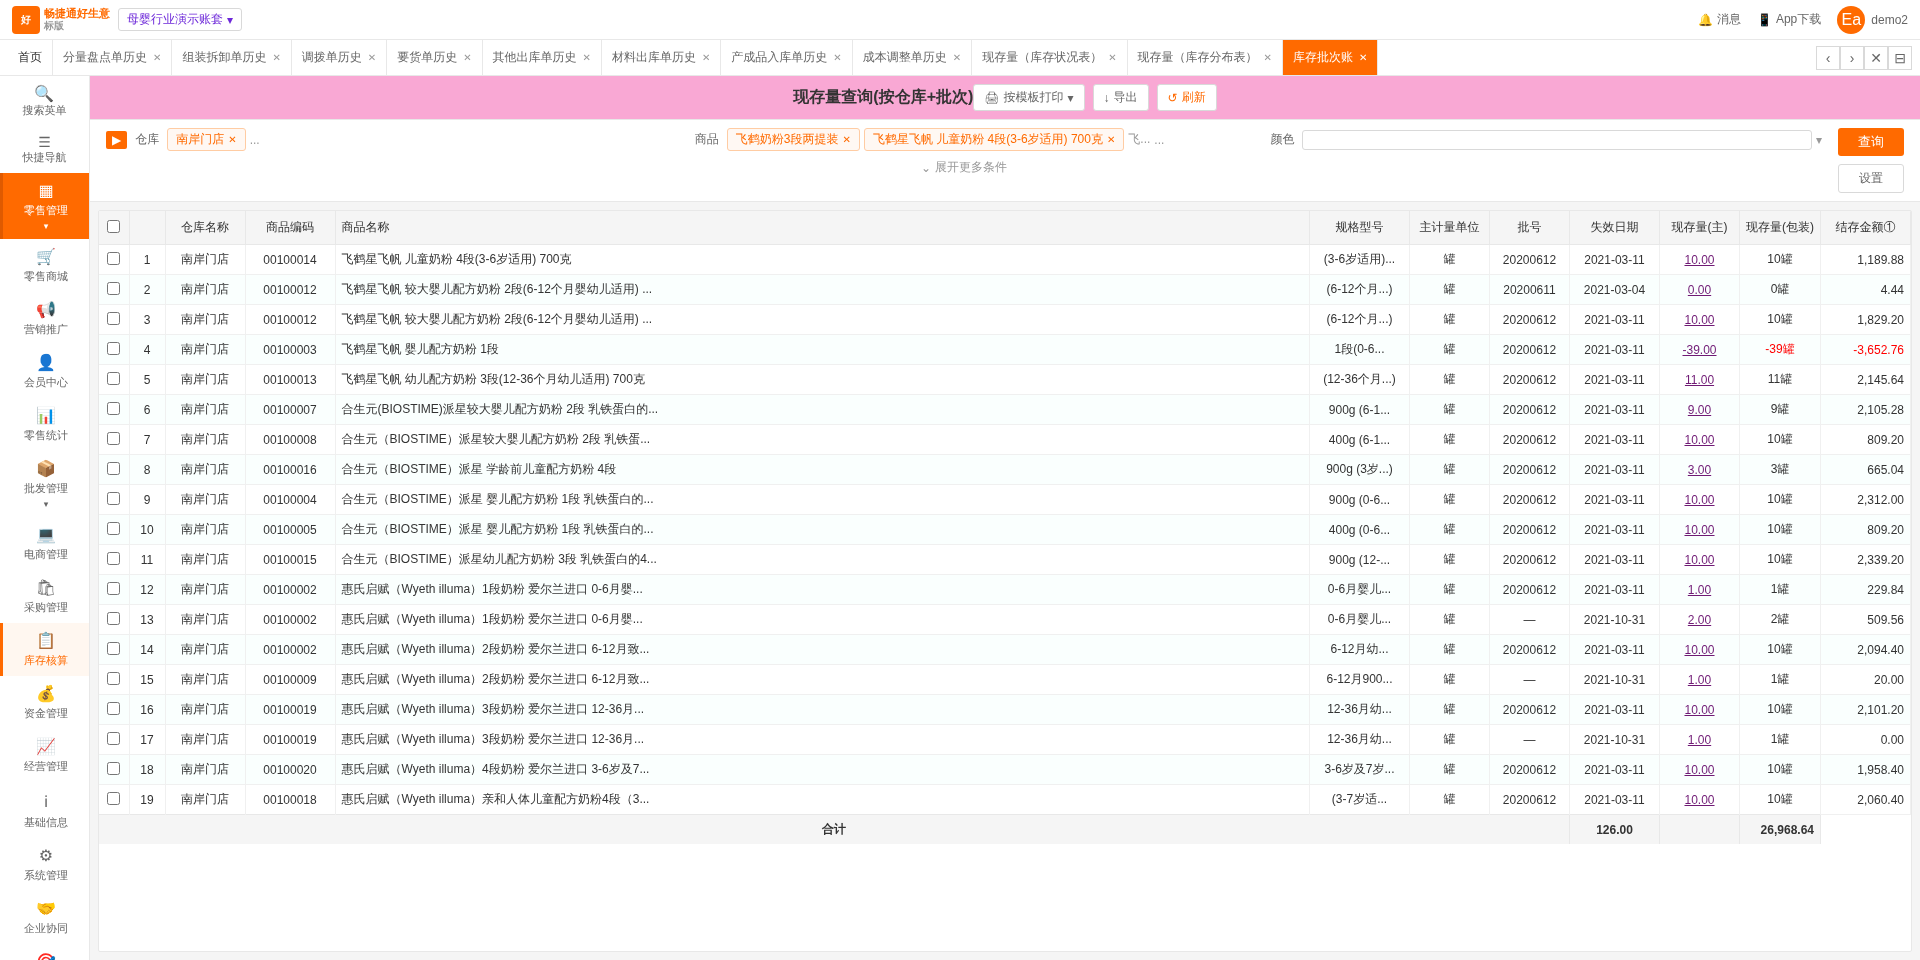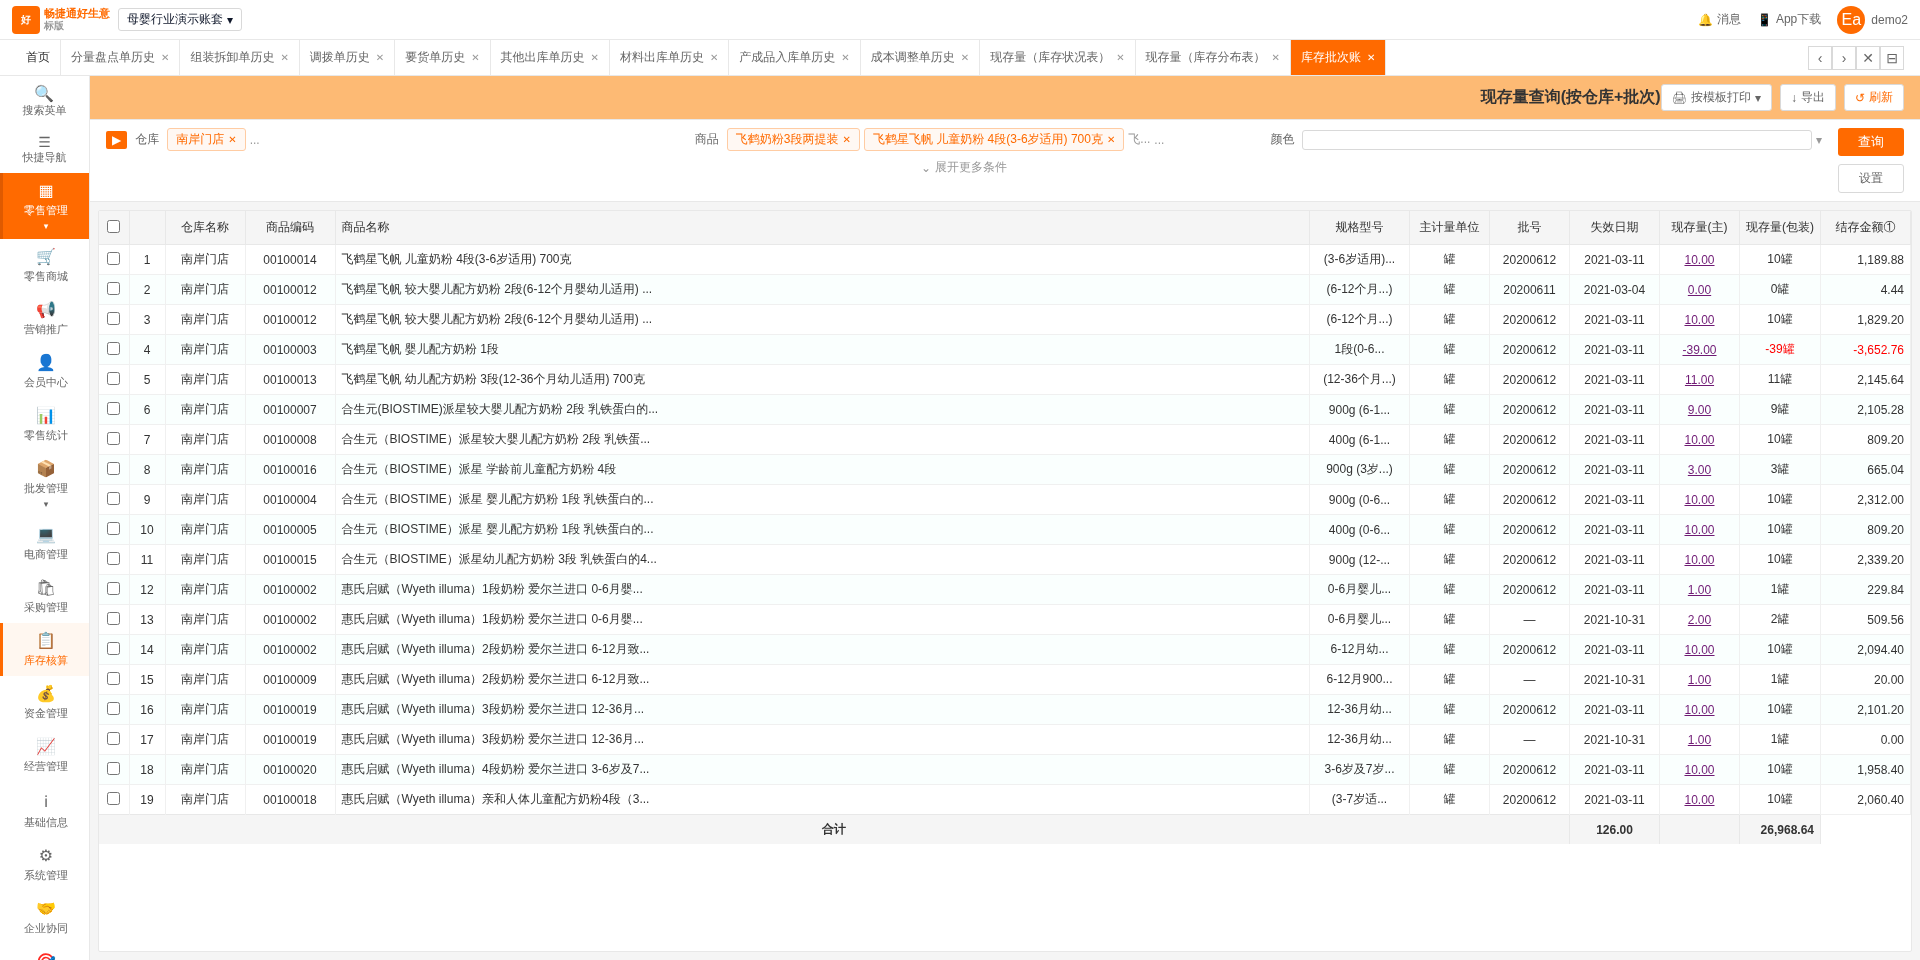--- a/index.html
+++ b/index.html
@@ -3,27 +3,27 @@
   <meta charset="utf-8">
   <style>
     * { box-sizing: border-box; margin: 0; padding: 0; }
     body { font-family: "Microsoft YaHei", Arial, sans-serif; font-size: 12px; background: #f5f5f5; color: #333; display: flex; flex-direction: column; height: 960px; overflow: hidden; }
 
     
     .top-bar { background: #fff; border-bottom: 1px solid #e8e8e8; display: flex; align-items: center; height: 40px; padding: 0 12px; justify-content: space-between; flex-shrink: 0; }
     .top-bar-left { display: flex; align-items: center; gap: 8px; }
     .logo-area { display: flex; align-items: center; gap: 4px; font-size: 12px; color: #ff6a00; font-weight: bold; }
     .logo-icon { width: 28px; height: 28px; background: #ff6a00; border-radius: 4px; display: flex; align-items: center; justify-content: center; color: #fff; font-size: 10px; }
-    .org-select { display: flex; align-items: center; gap: 4px; font-size: 12px; color: #0f172a; cursor: pointer; border: 1px solid #d9d9d9; border-radius: 3px; padding: 2px 8px; background: #fff; }
+    .org-select { display: flex; align-items: center; gap: 4px; font-size: 12px; color: #6d28d9; cursor: pointer; border: 1px solid #d9d9d9; border-radius: 3px; padding: 2px 8px; background: #fff; }
     .top-bar-right { display: flex; align-items: center; gap: 16px; font-size: 12px; color: #666; }
     .top-bar-right .icon-btn { display: flex; align-items: center; gap: 4px; cursor: pointer; color: #666; }
     .avatar { width: 28px; height: 28px; border-radius: 50%; background: #ff6a00; display: flex; align-items: center; justify-content: center; color: #fff; font-size: 16px; }
 
     
-    .tab-bar { background: #fff; border-bottom: 1px solid #e8e8e8; display: flex; align-items: center; height: 36px; padding: 0 16px; overflow: hidden; flex-shrink: 0; }
+    .tab-bar { background: #fff; border-bottom: 1px solid #e8e8e8; display: flex; align-items: center; height: 36px; padding: 0 8px; overflow: hidden; flex-shrink: 0; }
     .tab { display: flex; align-items: center; gap: 4px; padding: 0 10px; height: 36px; font-size: 12px; color: #666; cursor: pointer; border-right: 1px solid #e8e8e8; white-space: nowrap; flex-shrink: 0; }
     .tab.home { color: #333; font-weight: 500; }
     .tab.active { color: #fff; background: #ff6a00; }
     .tab .close-x { font-size: 10px; color: #999; margin-left: 2px; cursor: pointer; }
     .tab.active .close-x { color: #fff; }
     .tab-nav-btns { display: flex; align-items: center; margin-left: auto; }
     .tab-nav-btn { width: 24px; height: 24px; display: flex; align-items: center; justify-content: center; cursor: pointer; color: #666; font-size: 14px; border: 1px solid #d9d9d9; background: #fff; }
 
     
     .main-layout { display: flex; flex: 1; overflow: hidden; }
@@ -34,21 +34,21 @@
     .sidebar-item.active { color: #fff; background: #ff6a00; border-left: 3px solid #e05a00; }
     .sidebar-item .s-icon { font-size: 16px; }
     .sidebar-search { padding: 8px 4px; font-size: 11px; color: #666; text-align: center; cursor: pointer; }
     .sidebar-nav { display: flex; flex-direction: column; align-items: center; font-size: 11px; color: #666; padding: 4px; cursor: pointer; }
     .sidebar-divider { height: 1px; background: #f0f0f0; margin: 2px 8px; }
 
     
     .content { flex: 1; overflow: hidden; display: flex; flex-direction: column; background: #f5f5f5; }
 
     
-    .page-header { background: #fdba74; padding: 8px 16px; display: flex; align-items: center; justify-content: flex-end; border-bottom: 1px solid #e8e8e8; flex-shrink: 0; }
+    .page-header { background: #f9a8d4; padding: 8px 16px; display: flex; align-items: center; justify-content: center; border-bottom: 1px solid #e8e8e8; flex-shrink: 0; }
     .page-title { font-size: 16px; font-weight: 600; color: #333; }
     .page-header-actions { display: flex; align-items: center; gap: 8px; }
     .btn-template { display: flex; align-items: center; gap: 4px; padding: 4px 10px; border: 1px solid #d9d9d9; background: #fff; border-radius: 3px; cursor: pointer; font-size: 12px; color: #666; }
     .btn-export { display: flex; align-items: center; gap: 4px; padding: 4px 10px; border: 1px solid #d9d9d9; background: #fff; border-radius: 3px; cursor: pointer; font-size: 12px; color: #666; }
     .btn-refresh { display: flex; align-items: center; gap: 4px; padding: 4px 10px; border: 1px solid #d9d9d9; background: #fff; border-radius: 3px; cursor: pointer; font-size: 12px; color: #ff6a00; }
 
     
     .filter-bar { background: #fff; padding: 8px 16px; border-bottom: 1px solid #e8e8e8; flex-shrink: 0; }
     .filter-row { display: flex; align-items: center; gap: 8px; margin-bottom: 4px; }
     .filter-label { font-size: 12px; color: #666; white-space: nowrap; }

